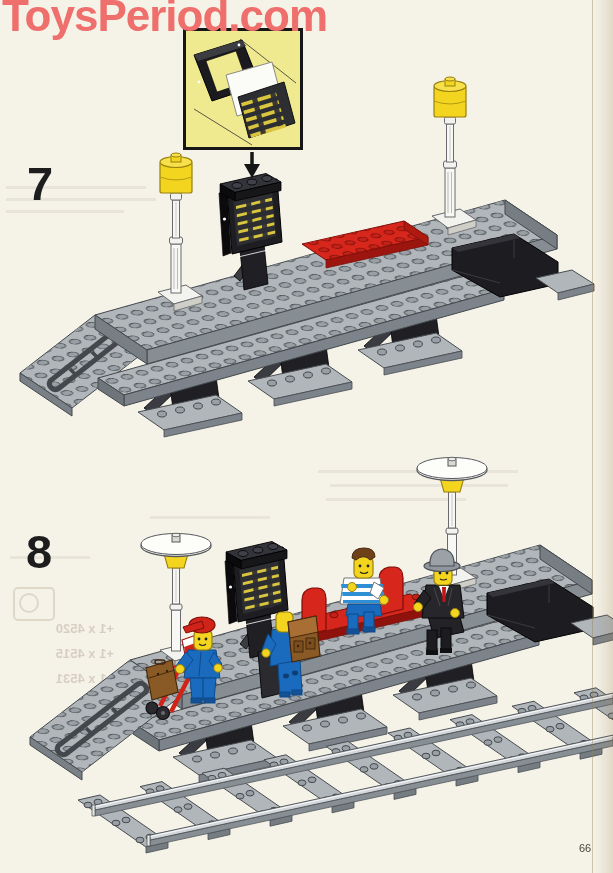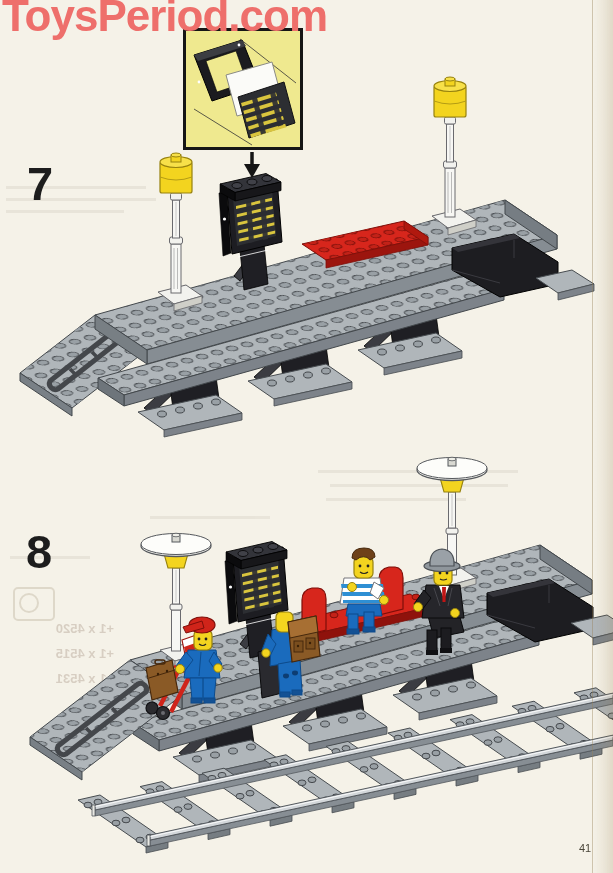--- a/index.html
+++ b/index.html
@@ -364,15 +364,15 @@
         <polygon points="64.2,103.2 99.2,92.7 100.2,96.2 65.2,106.7" fill="#d9c53e"></polygon>
         <polygon points="66,68 71,66.5 80,102 75,103.5" fill="#2c2e32" opacity=".92"></polygon>
         <polygon points="84,62 89,60.5 97,94 92,95.5" fill="#2c2e32" opacity=".92"></polygon>
       </g>
     </svg>
   </div>
 
   <div class="watermark">ToysPeriod.com</div>
   <div class="step-num" id="n7">7</div>
   <div class="step-num" id="n8">8</div>
-  <div class="pagenum">41</div>
+  <div class="pagenum">66</div>
   <div class="edge-shade"></div>
 </div>
 
 </body></html>

